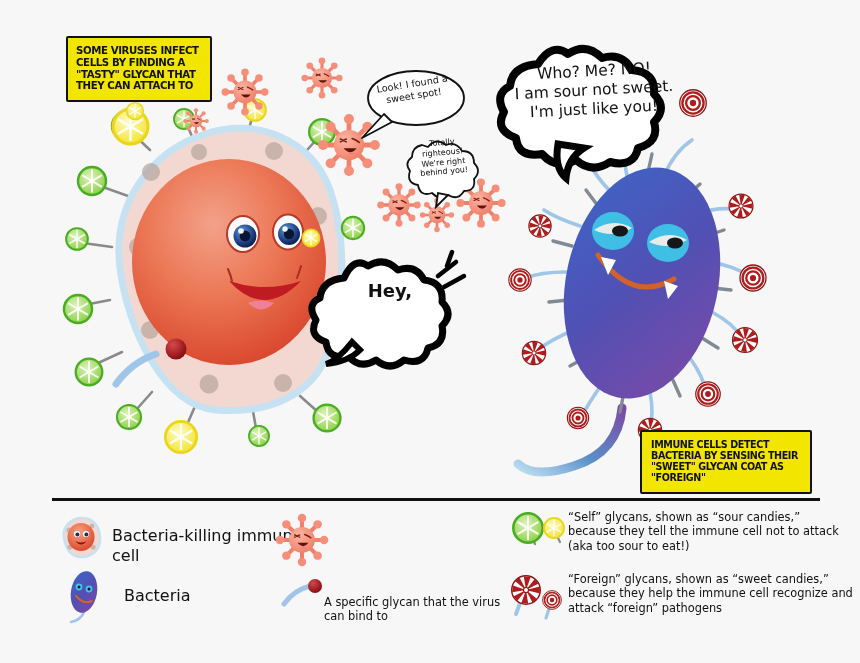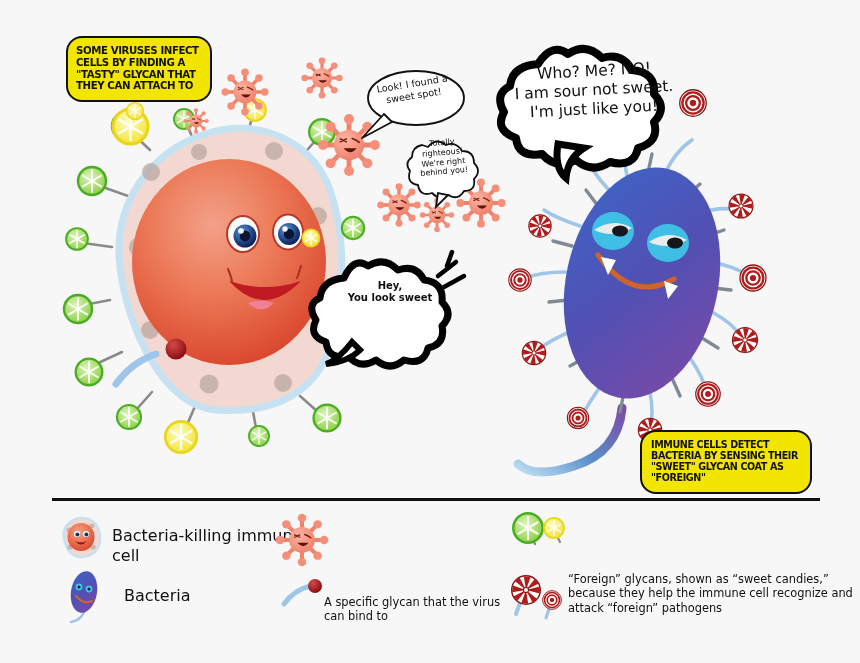--- a/index.html
+++ b/index.html
@@ -1,20 +1,20 @@
 <!DOCTYPE html>
 <html><head>
 <meta charset="utf-8">
 <style>
   html,body{margin:0;padding:0;}
   body{width:860px;height:663px;background:#f7f7f7;font-family:"DejaVu Sans",sans-serif;overflow:hidden;}
   #stage{position:relative;width:860px;height:663px;background:#f7f7f7;}
 
   
-  .yellowbox{position:absolute;background:#f2e600;border:2.5px solid #111;border-radius:16px;
+  .yellowbox{position:absolute;background:#f2e600;border:2.5px solid #111;border-radius:2px;
     font-family:"DejaVu Sans",sans-serif;font-weight:700;color:#111;letter-spacing:-0.4px;
     line-height:1.16;text-transform:uppercase;box-sizing:border-box;}
   #cap-virus{left:66px;top:36px;width:146px;padding:7px 8px 8px 8px;font-size:10.2px;}
   #cap-immune{left:640px;top:430px;width:172px;padding:7px 5px 8px 9px;font-size:9.6px;}
 
   
   .bubble-txt{position:absolute;font-family:"DejaVu Sans",sans-serif;color:#111;text-align:center;
     z-index:31;line-height:1.22;}
 
   
@@ -306,23 +306,22 @@
       <line x1="447" y1="266" x2="452" y2="252"></line>
     </g>
   </svg>
 
   <svg class="ic" style="left:314px;top:258px;z-index:30;" width="150" height="108" viewBox="0 0 150 108">
     <path d="M30 20 q-22 2 -24 20 q-14 6 -4 22 q-8 16 10 22 q2 18 22 14 q12 14 28 4
              q14 12 28 0 q20 6 24 -12 q18 -4 14 -22 q12 -12 0 -24 q2 -20 -18 -22
              q-8 -16 -26 -10 q-14 -14 -30 -4 q-14 -10 -24 12 Z" fill="#fff" stroke="#000" stroke-width="7" stroke-linejoin="round"></path>
     <path d="M38 84 q-14 18 -26 22 q22 -2 34 -14 Z" fill="#fff" stroke="#000" stroke-width="6"></path>
   </svg>
-  <div class="bubble-txt" style="left:324px;top:280px;width:132px;font-size:10px;font-weight:700;">
+  <div class="bubble-txt" style="left:324px;top:280px;width:132px;font-size:18px;font-weight:700;">
     <div>Hey,</div>
-    <div>You look sweet</div>
   </div>
 
   <svg class="ic" style="left:498px;top:38px;z-index:30;" width="192" height="130" viewBox="0 0 192 130">
     <path d="M40 26 q-26 2 -28 22 q-16 8 -6 26 q-10 18 12 26 q2 20 26 16 q14 16 34 6
              q16 14 34 2 q24 6 28 -14 q22 -6 16 -26 q14 -14 0 -28 q2 -22 -22 -24
              q-10 -18 -30 -12 q-16 -16 -34 -4 q-16 -12 -30 10 Z" fill="#fff" stroke="#000" stroke-width="8" stroke-linejoin="round"></path>
     <path d="M60 106 q-4 24 8 34 q2 -20 18 -30 Z" fill="#fff" stroke="#000" stroke-width="7"></path>
   </svg>
   <div class="bubble-txt" style="left:504px;top:62px;width:180px;font-size:15.5px;font-weight:400;
        font-family:'DejaVu Sans',sans-serif;">
@@ -396,20 +395,21 @@
       <circle cx="35" cy="8" r="7" fill="url(#glycang)"></circle>
     </svg>
     <div class="lg-text" style="left:272px;top:97px;width:200px;">A specific glycan that the virus can bind to</div>
 
     <svg class="ic" style="left:456px;top:10px;" width="66" height="46" viewBox="0 0 66 46">
       <line x1="20" y1="22" x2="27" y2="36" stroke="#8a8a8a" stroke-width="2.4" stroke-linecap="round"></line>
       <line x1="46" y1="22" x2="52" y2="34" stroke="#8a8a8a" stroke-width="2.2" stroke-linecap="round"></line>
       <use href="#limeslice" transform="translate(20,20) scale(1.05)"></use>
       <use href="#lemslice" transform="translate(46,20) scale(0.72)"></use>
     </svg>
+    <div class="lg-text" style="left:516px;top:12px;width:280px;">“Self” glycans, shown as “sour candies,” because they tell the immune cell not to attack (aka too sour to eat!)</div>
 
     <svg class="ic" style="left:452px;top:72px;" width="72" height="56" viewBox="0 0 72 56">
       <line x1="20" y1="22" x2="12" y2="44" stroke="#9fc6e8" stroke-width="4" stroke-linecap="round"></line>
       <line x1="48" y1="30" x2="42" y2="48" stroke="#9fc6e8" stroke-width="3.2" stroke-linecap="round"></line>
       <use href="#pepswirl" transform="translate(22,20) scale(1.1)"></use>
       <use href="#pepring" transform="translate(48,30) scale(0.72)"></use>
     </svg>
     <div class="lg-text" style="left:516px;top:74px;width:296px;">“Foreign” glycans, shown as “sweet candies,” because they help the immune cell recognize and attack “foreign” pathogens</div>
   </div>
 

